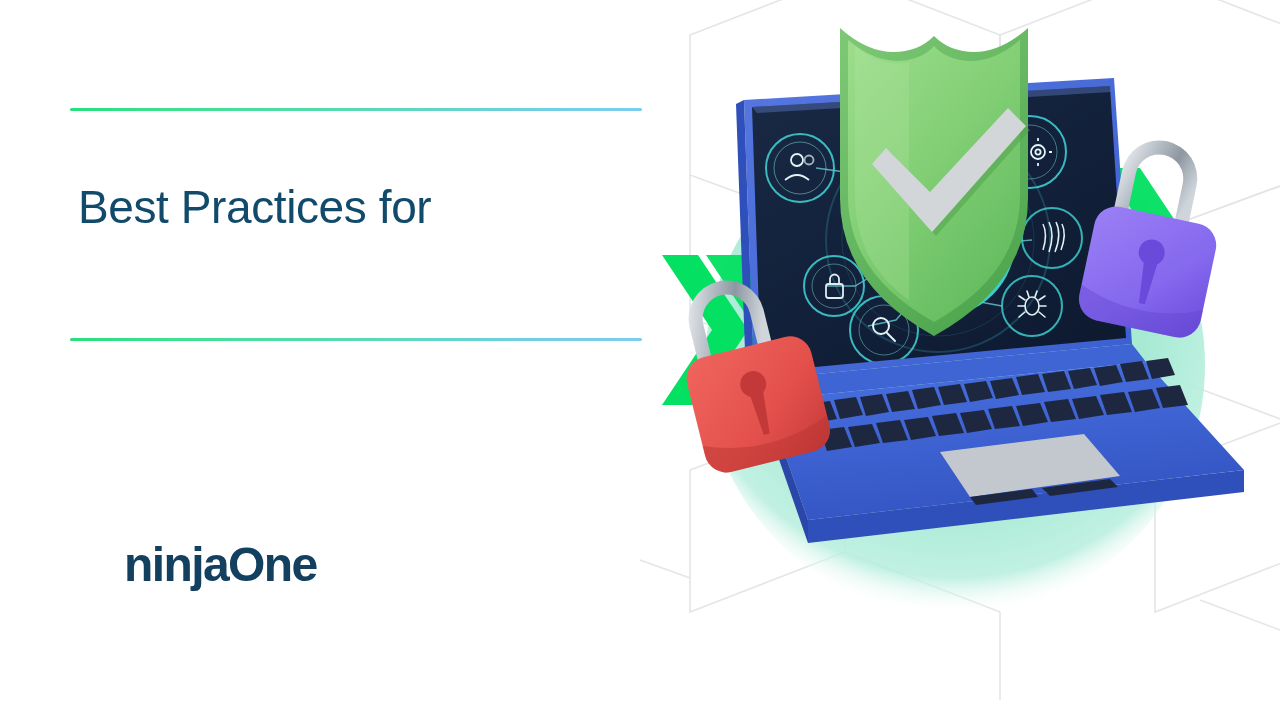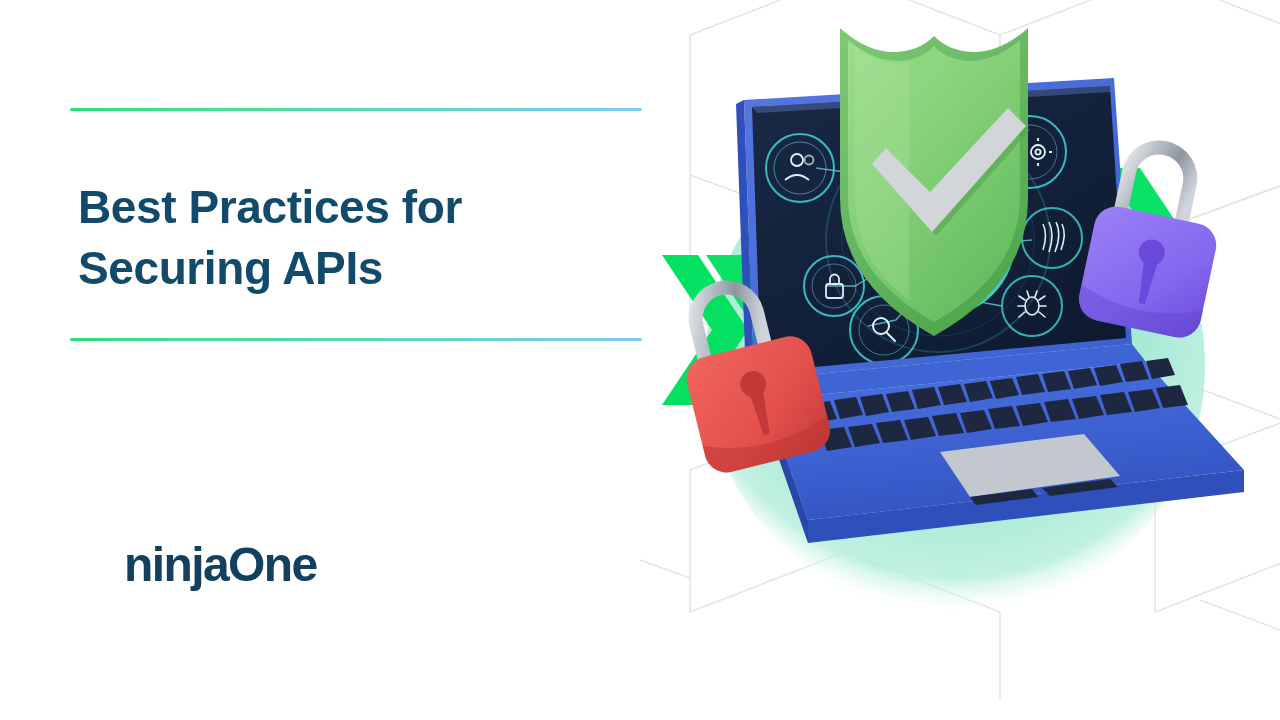--- a/index.html
+++ b/index.html
@@ -51,21 +51,21 @@
   .rule-bottom { top: 338px; }
 
   .headline {
     position: absolute;
     left: 8px;
     top: 146px;
     width: 560px;
     color: #124a6b;
     font-size: 46px;
     line-height: 1.33;
-    font-weight: 700;
+    font-weight: 400;
     letter-spacing: -0.4px;
   }
   .headline .line { display: block; white-space: nowrap; }
 
   .logo {
     position: absolute;
     left: 6px;
     top: 541px;
     color: #12405e;
     font-size: 48px;
@@ -110,21 +110,20 @@
       <path d="M640 560 L690 578"></path>
     </g>
   </svg>
 
   <div class="left-col">
 
     <div class="rule rule-top"></div>
 
     <h1 class="headline">
       <span class="line">Best Practices for</span>
-      <span class="line">Securing APIs</span>
     </h1>
 
     <div class="rule rule-bottom"></div>
 
     <div class="logo">ninjaOne</div>
   </div>
 
   <div class="art">
     <svg width="640" height="720" viewBox="0 0 640 720" xmlns="http://www.w3.org/2000/svg">
       <defs>

